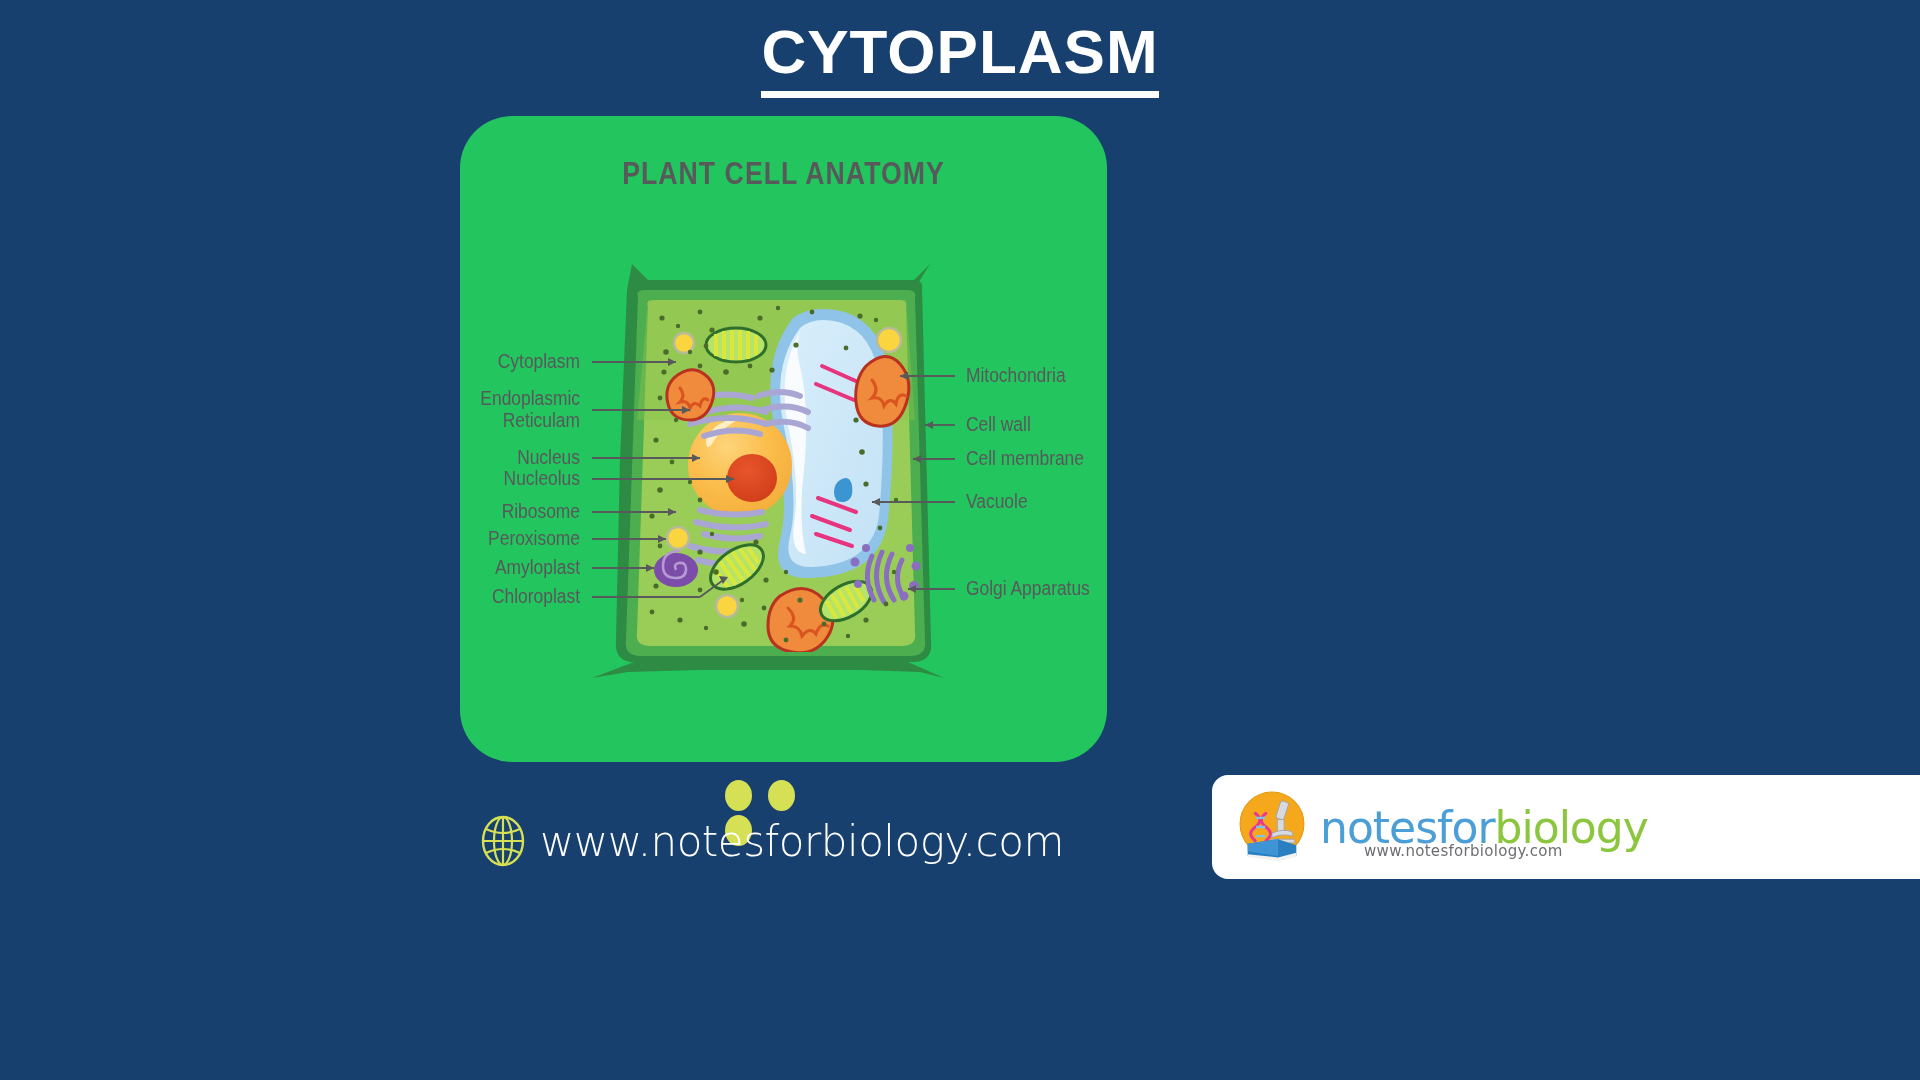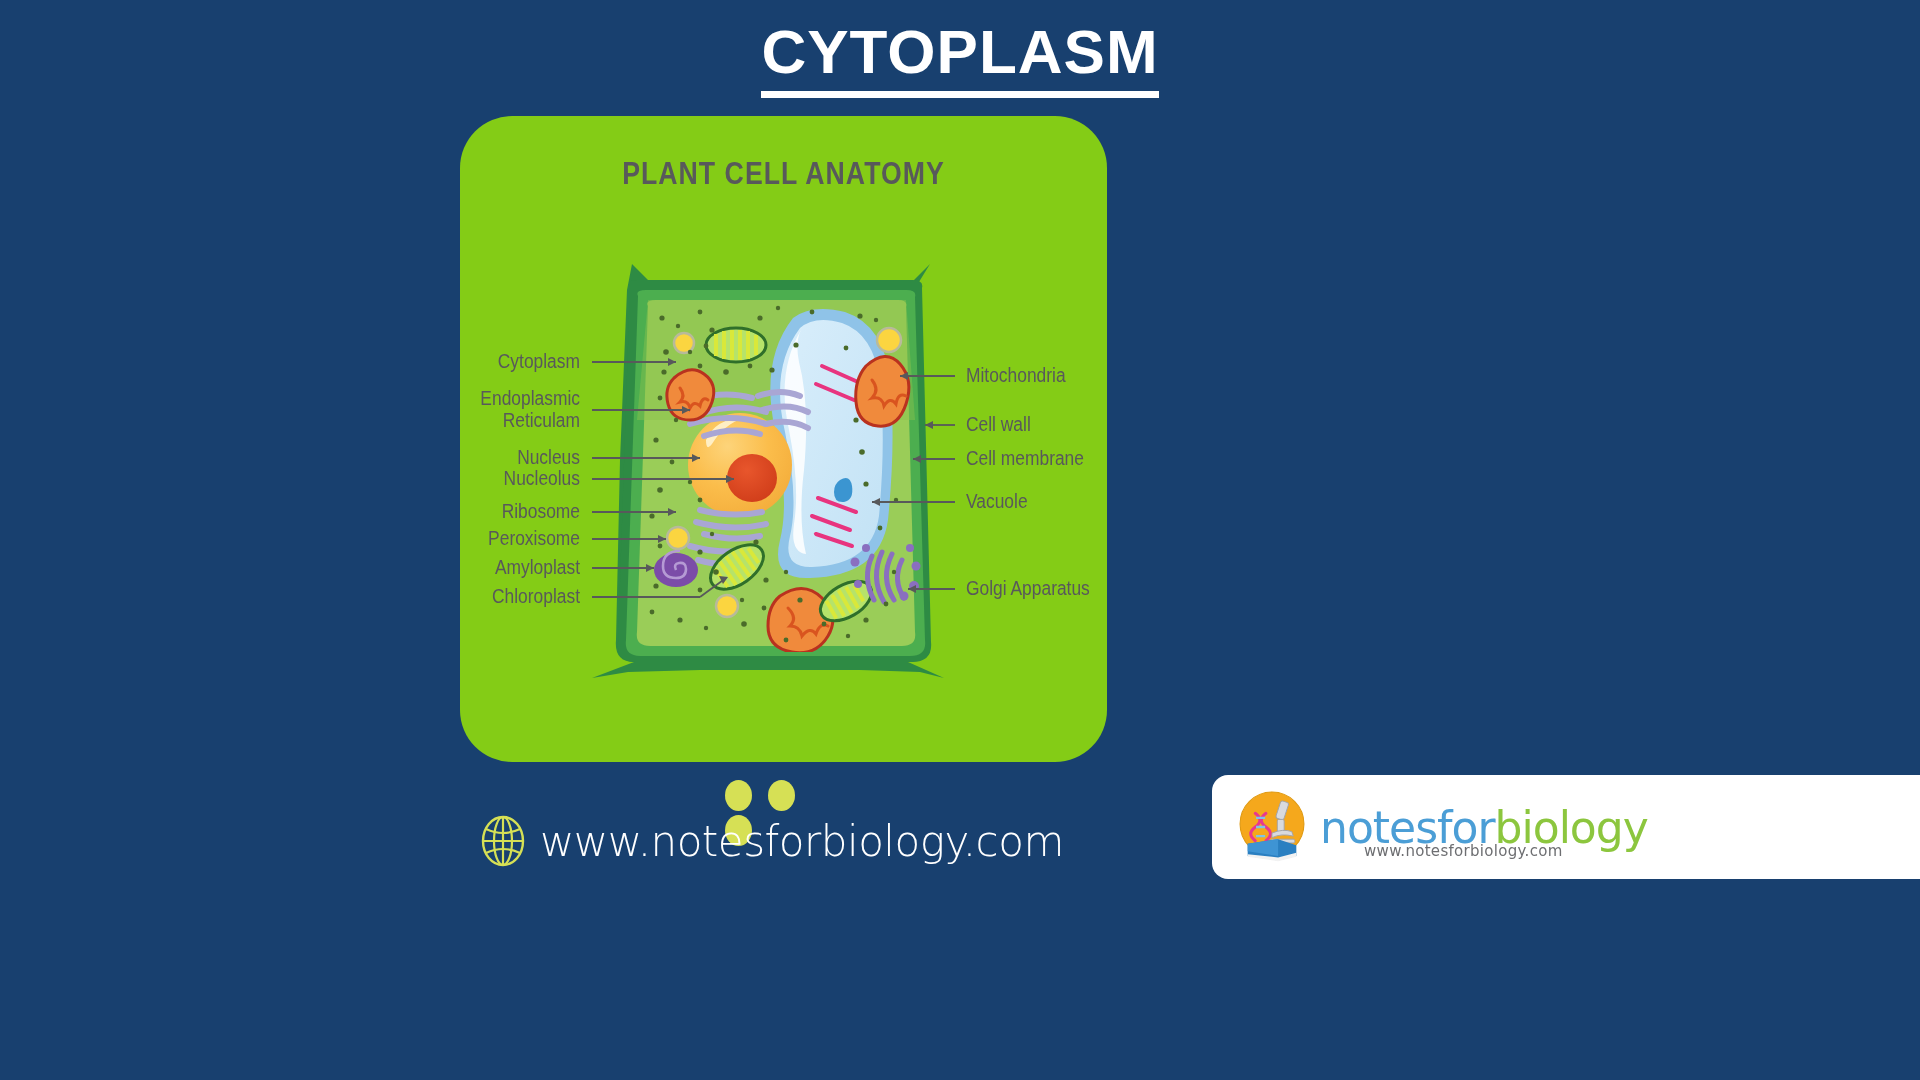--- a/index.html
+++ b/index.html
@@ -26,21 +26,21 @@
     display:inline-block;
     border-bottom:7px solid #ffffff;
     padding-bottom:4px;
   }
 
   
   #card {
     position:absolute;
     left:460px; top:116px;
     width:647px; height:646px;
-    background:#84cc16;
+    background:#22c55e;
     border-radius:52px;
   }
   #diagram-heading {
     position:absolute;
     top:40px; left:0; width:647px;
     text-align:center;
     color:#58595b;
     font-size:31px;
     font-weight:bold;
     letter-spacing:1.2px;

